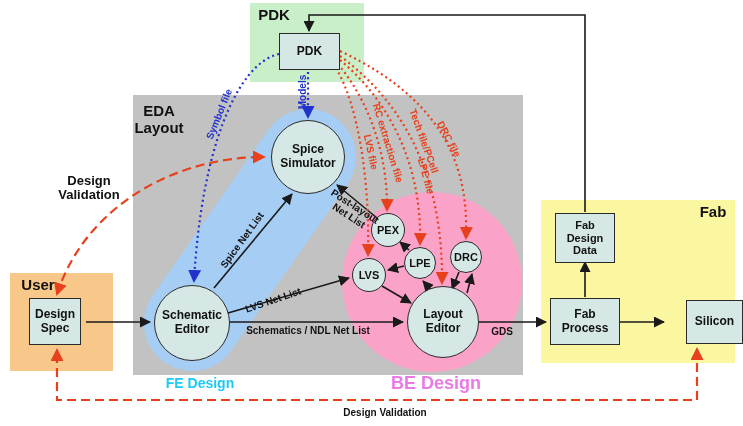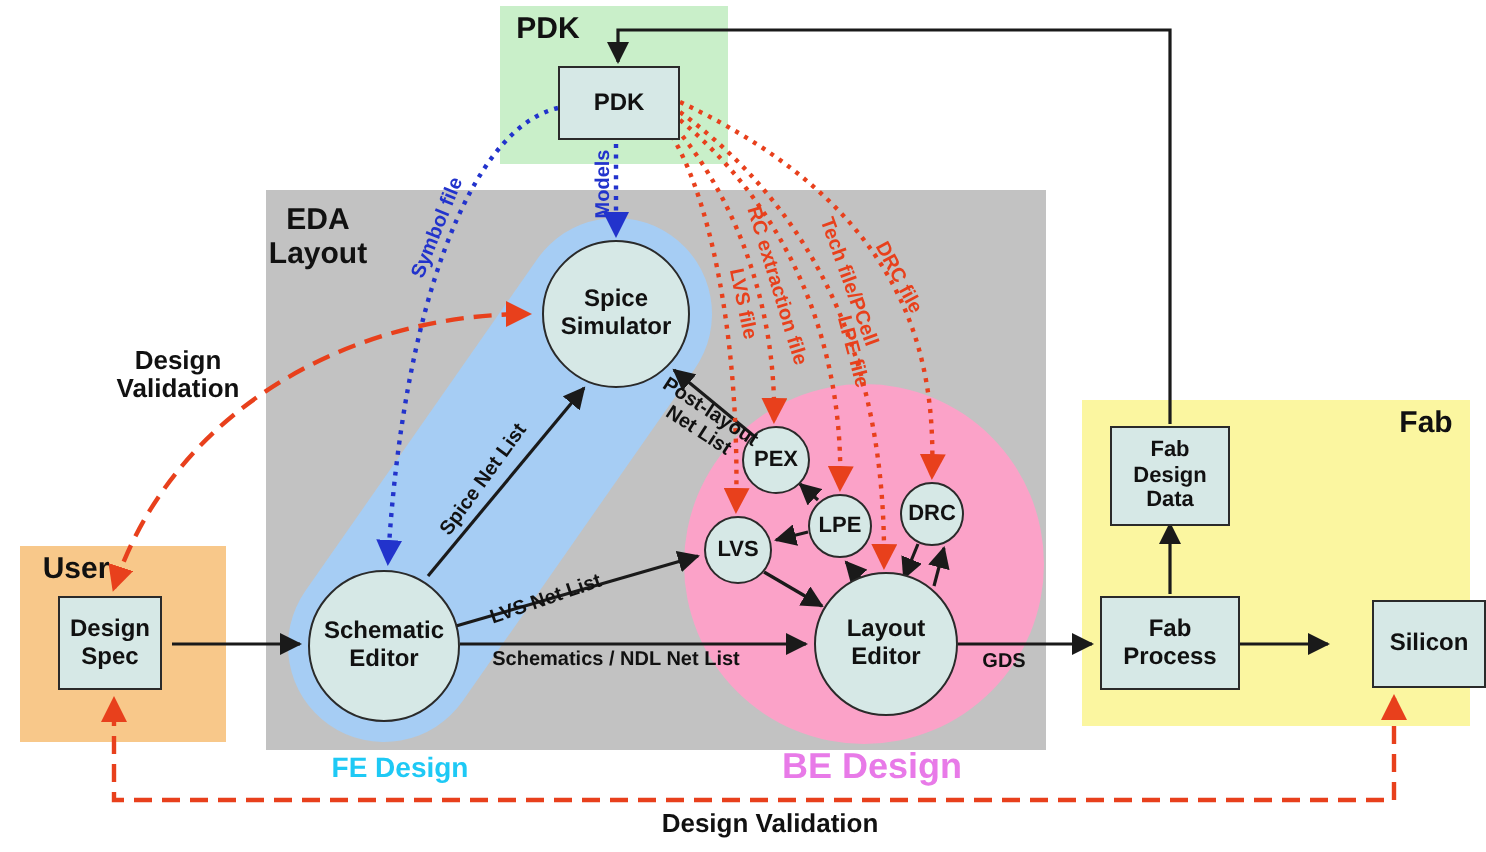--- a/index.html
+++ b/index.html
@@ -139,21 +139,21 @@
   </div>
   <div class="lbl title" style="left:38px;top:285px;">User</div>
   <div class="lbl title" style="left:713px;top:212px;">Fab</div>
   <div class="lbl lbl-fe" style="left:200px;top:384px;">FE Design</div>
   <div class="lbl lbl-be" style="left:436px;top:384px;">BE Design</div>
 
   <div class="lbl" style="left:89px;top:188px;font-size:13px;">
     <div>Design</div>
     <div>Validation</div>
   </div>
-  <div class="lbl" style="left:385px;top:412px;font-size:13px;">Design Validation</div>
+  <div class="lbl" style="left:385px;top:412px;font-size:10px;">Design Validation</div>
 
   <div class="lbl lbl-blue" style="left:219px;top:114px;transform:translate(-50%,-50%) rotate(-68deg);">Symbol file</div>
   <div class="lbl lbl-blue" style="left:302px;top:92px;transform:translate(-50%,-50%) rotate(-90deg);">Models</div>
 
   <div class="lbl lbl-red" style="left:371px;top:152px;transform:translate(-50%,-50%) rotate(78deg);">LVS file</div>
   <div class="lbl lbl-red" style="left:388px;top:143px;transform:translate(-50%,-50%) rotate(73deg);">RC extraction file</div>
   <div class="lbl lbl-red" style="left:424px;top:141px;transform:translate(-50%,-50%) rotate(70deg);">Tech file/PCell</div>
   <div class="lbl lbl-red" style="left:426px;top:176px;transform:translate(-50%,-50%) rotate(75deg);">LPE file</div>
   <div class="lbl lbl-red" style="left:449px;top:139px;transform:translate(-50%,-50%) rotate(62deg);">DRC file</div>
 

